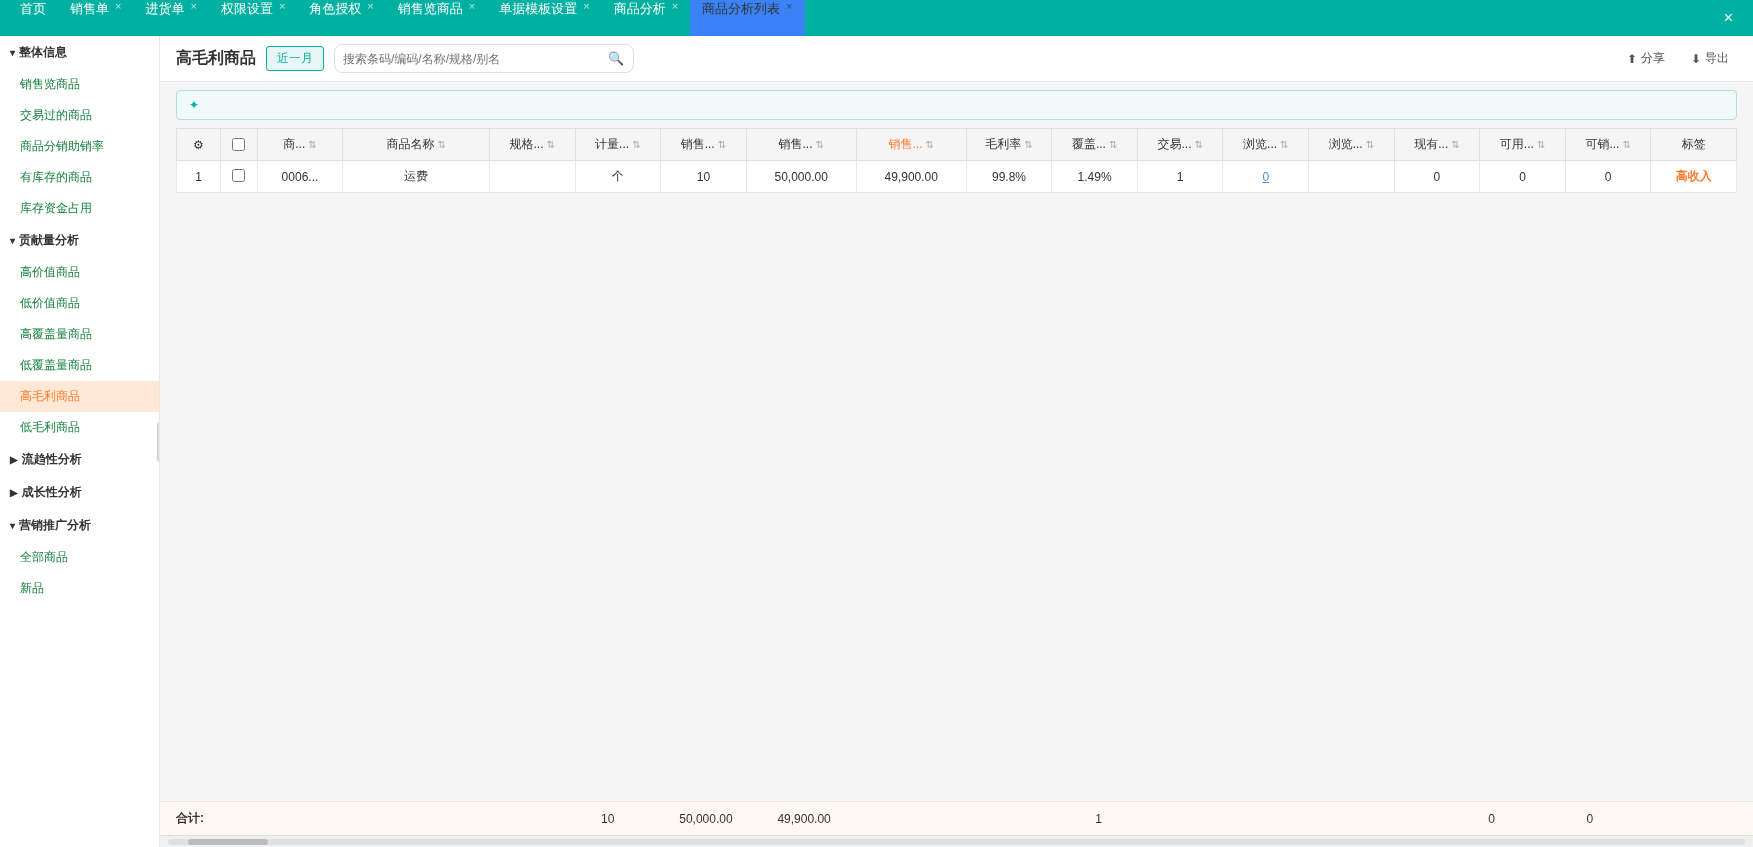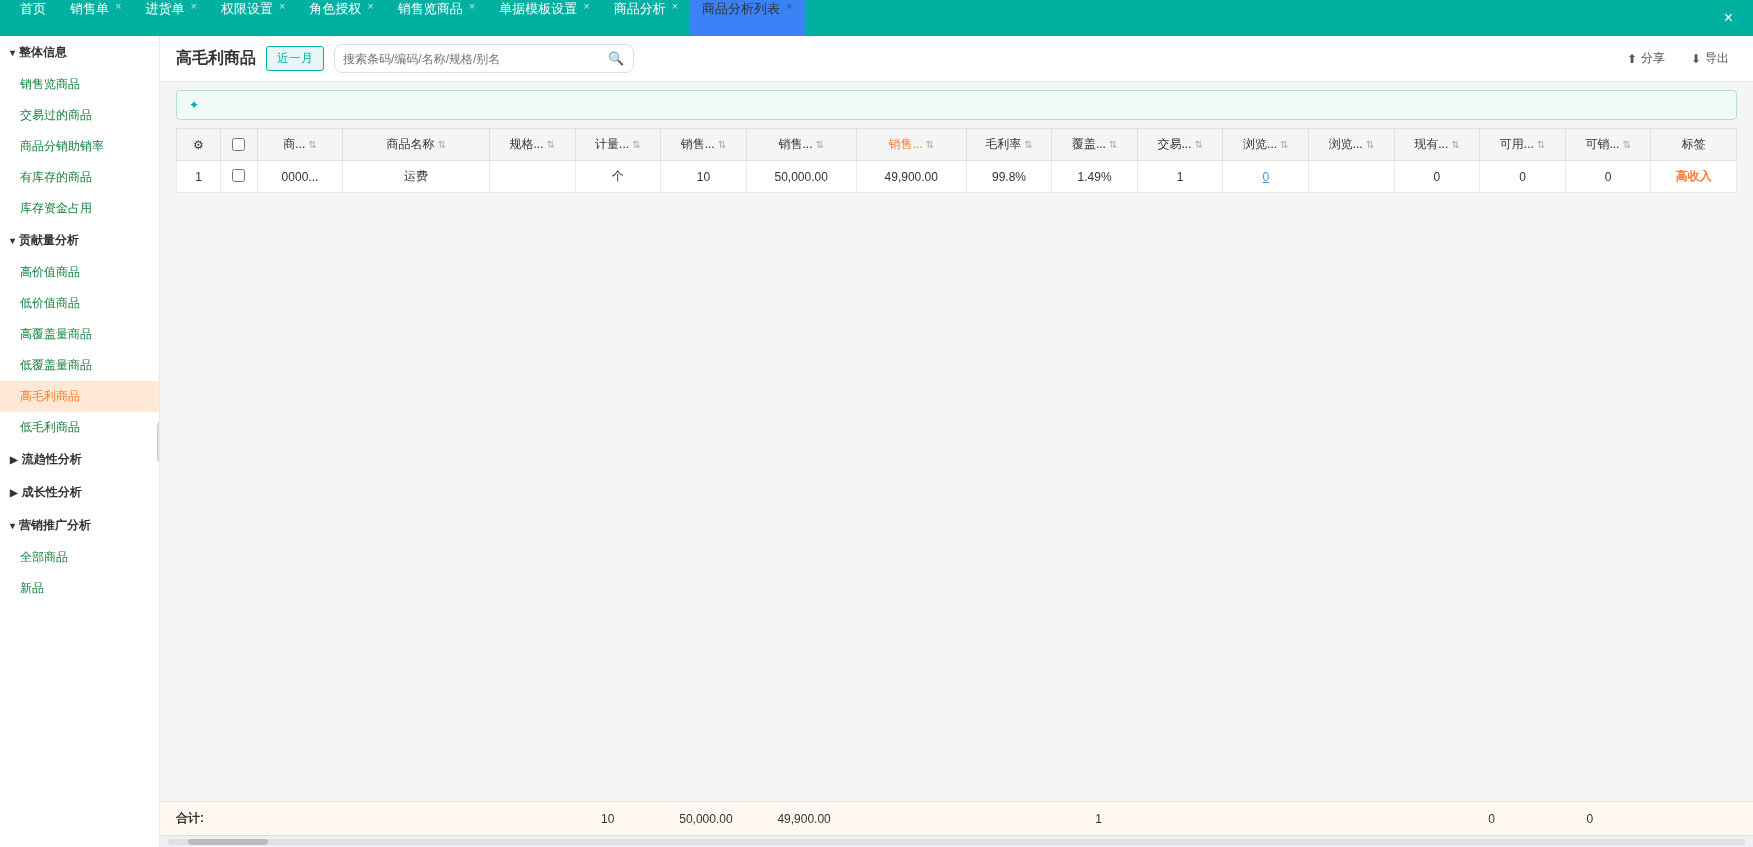--- a/index.html
+++ b/index.html
@@ -520,21 +520,21 @@
               <div class="th-inner">
                   <span>标签</span>
                 </div>
             </th>
           </tr>
         </thead>
         <tbody>
           <tr>
             <td>1</td>
             <td><input type="checkbox" style=""></td>
-            <td>0000...</td>
+            <td>0006...</td>
             <td>运费</td>
             <td></td>
             <td>个</td>
             <td>10</td>
             <td>50,000.00</td>
             <td>49,900.00</td>
             <td>99.8%</td>
             <td>1.49%</td>
             <td>1</td>
             <td><span class="link-cell">0</span></td>

